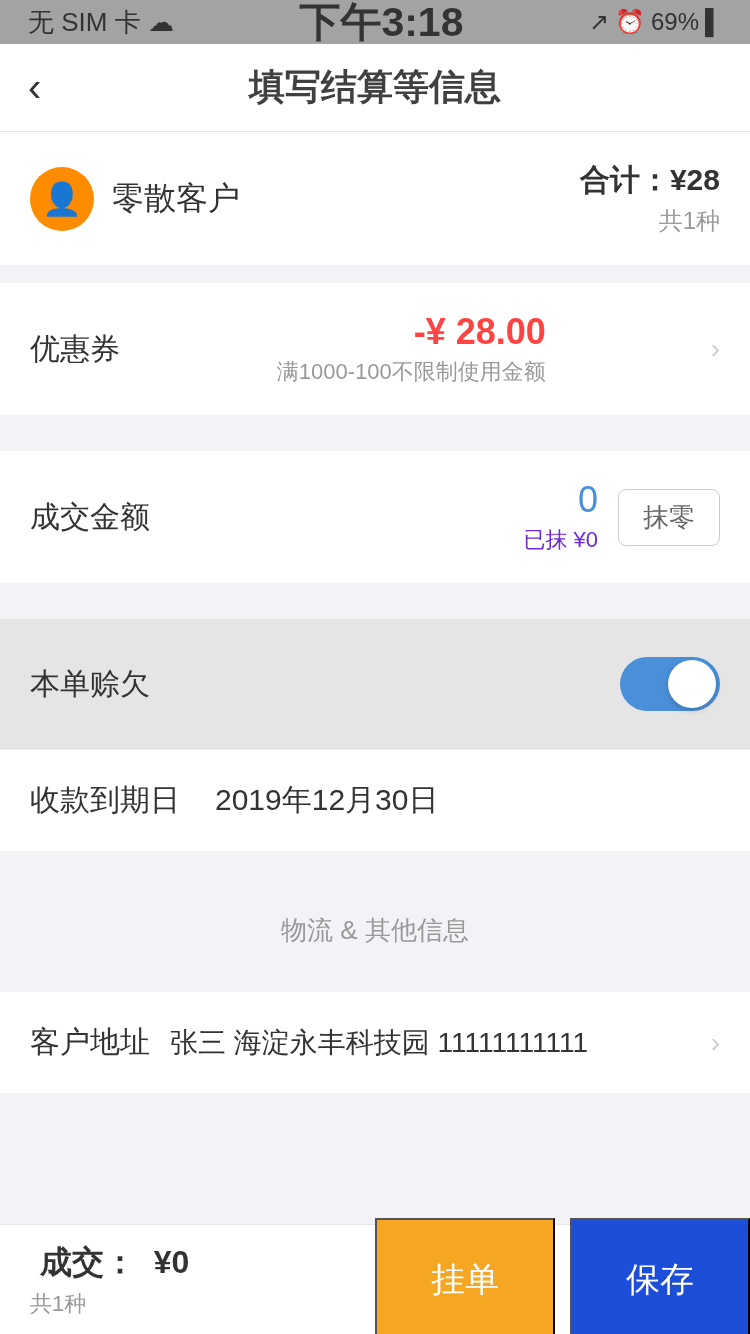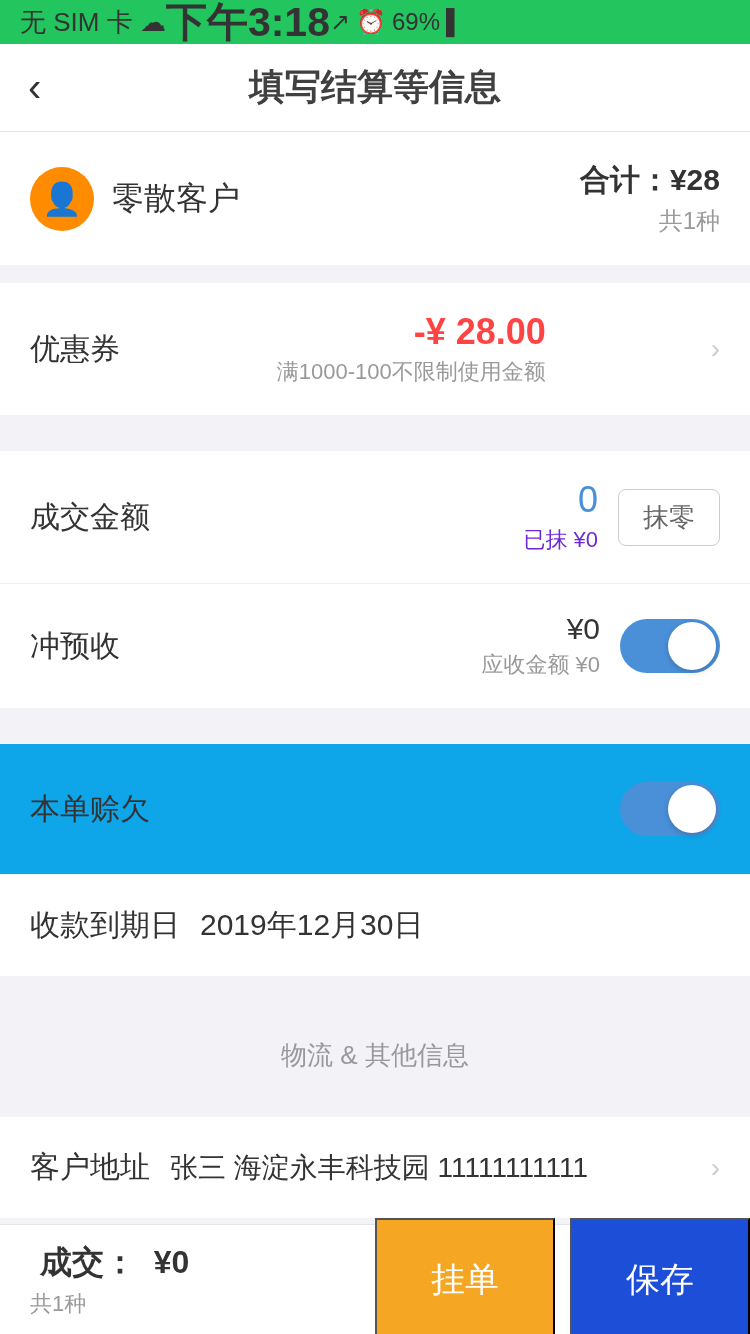--- a/index.html
+++ b/index.html
@@ -10,25 +10,25 @@
       width: 750px;
       min-height: 1334px;
       font-size: 28px;
       color: #333;
       position: relative;
     }
 
     
     .status-bar {
       height: 44px;
-      background: #22c55e;
-      display: flex;
-      align-items: center;
-      justify-content: flex-start;
-      padding: 0 20px;
+      background: #a3a3a3;
+      display: flex;
+      align-items: center;
+      justify-content: space-between;
+      padding: 0 28px;
       font-size: 26px;
       font-weight: 500;
     }
     .status-left { display: flex; align-items: center; gap: 8px; }
     .status-center { font-size: 41px; font-weight: 600; }
     .status-right { display: flex; align-items: center; gap: 6px; font-size: 24px; }
 
     
     .nav-bar {
       height: 88px;
@@ -161,33 +161,33 @@
       height: 18px;
       background: #f2f2f7;
     }
 
     
     .debt-row {
       display: flex;
       align-items: center;
       justify-content: space-between;
       padding: 38px 30px;
-      background: #0ea5e9;
+      background: #e5e5e5;
     }
     .debt-label { font-size: 30px; color: #333; }
 
     
     .duedate-row {
       display: flex;
       align-items: center;
       padding: 30px 30px;
       background: #fff;
       border-top: 1px solid #f0f0f0;
     }
-    .duedate-label { font-size: 30px; color: #333; margin-right: 20px; }
+    .duedate-label { font-size: 30px; color: #333; margin-right: 35px; }
     .duedate-value { font-size: 30px; color: #333; }
 
     
     .section-header {
       display: flex;
       align-items: center;
       justify-content: center;
       padding: 24px 30px;
       background: #f2f2f7;
       gap: 20px;
@@ -310,30 +310,20 @@
       <span class="row-label">成交金额</span>
       <div class="amount-right">
         <div class="amount-input-wrapper">
           <div class="amount-value">0</div>
           <div class="amount-sub">已抹  ¥0</div>
         </div>
         <button class="round-btn">抹零</button>
       </div>
     </div>
 
-    <div class="advance-row">
-      <span class="row-label">冲预收</span>
-      <div class="advance-right">
-        <div class="advance-values">
-          <div class="advance-amount">¥0</div>
-          <div class="advance-sub">应收金额 ¥0</div>
-        </div>
-        <div class="toggle"></div>
-      </div>
-    </div>
   </div>
 
   <div class="section-divider"></div>
 
   <div class="section">
     <div class="debt-row">
       <span class="debt-label">本单赊欠</span>
       <div class="toggle"></div>
     </div>
     <div class="duedate-row">

